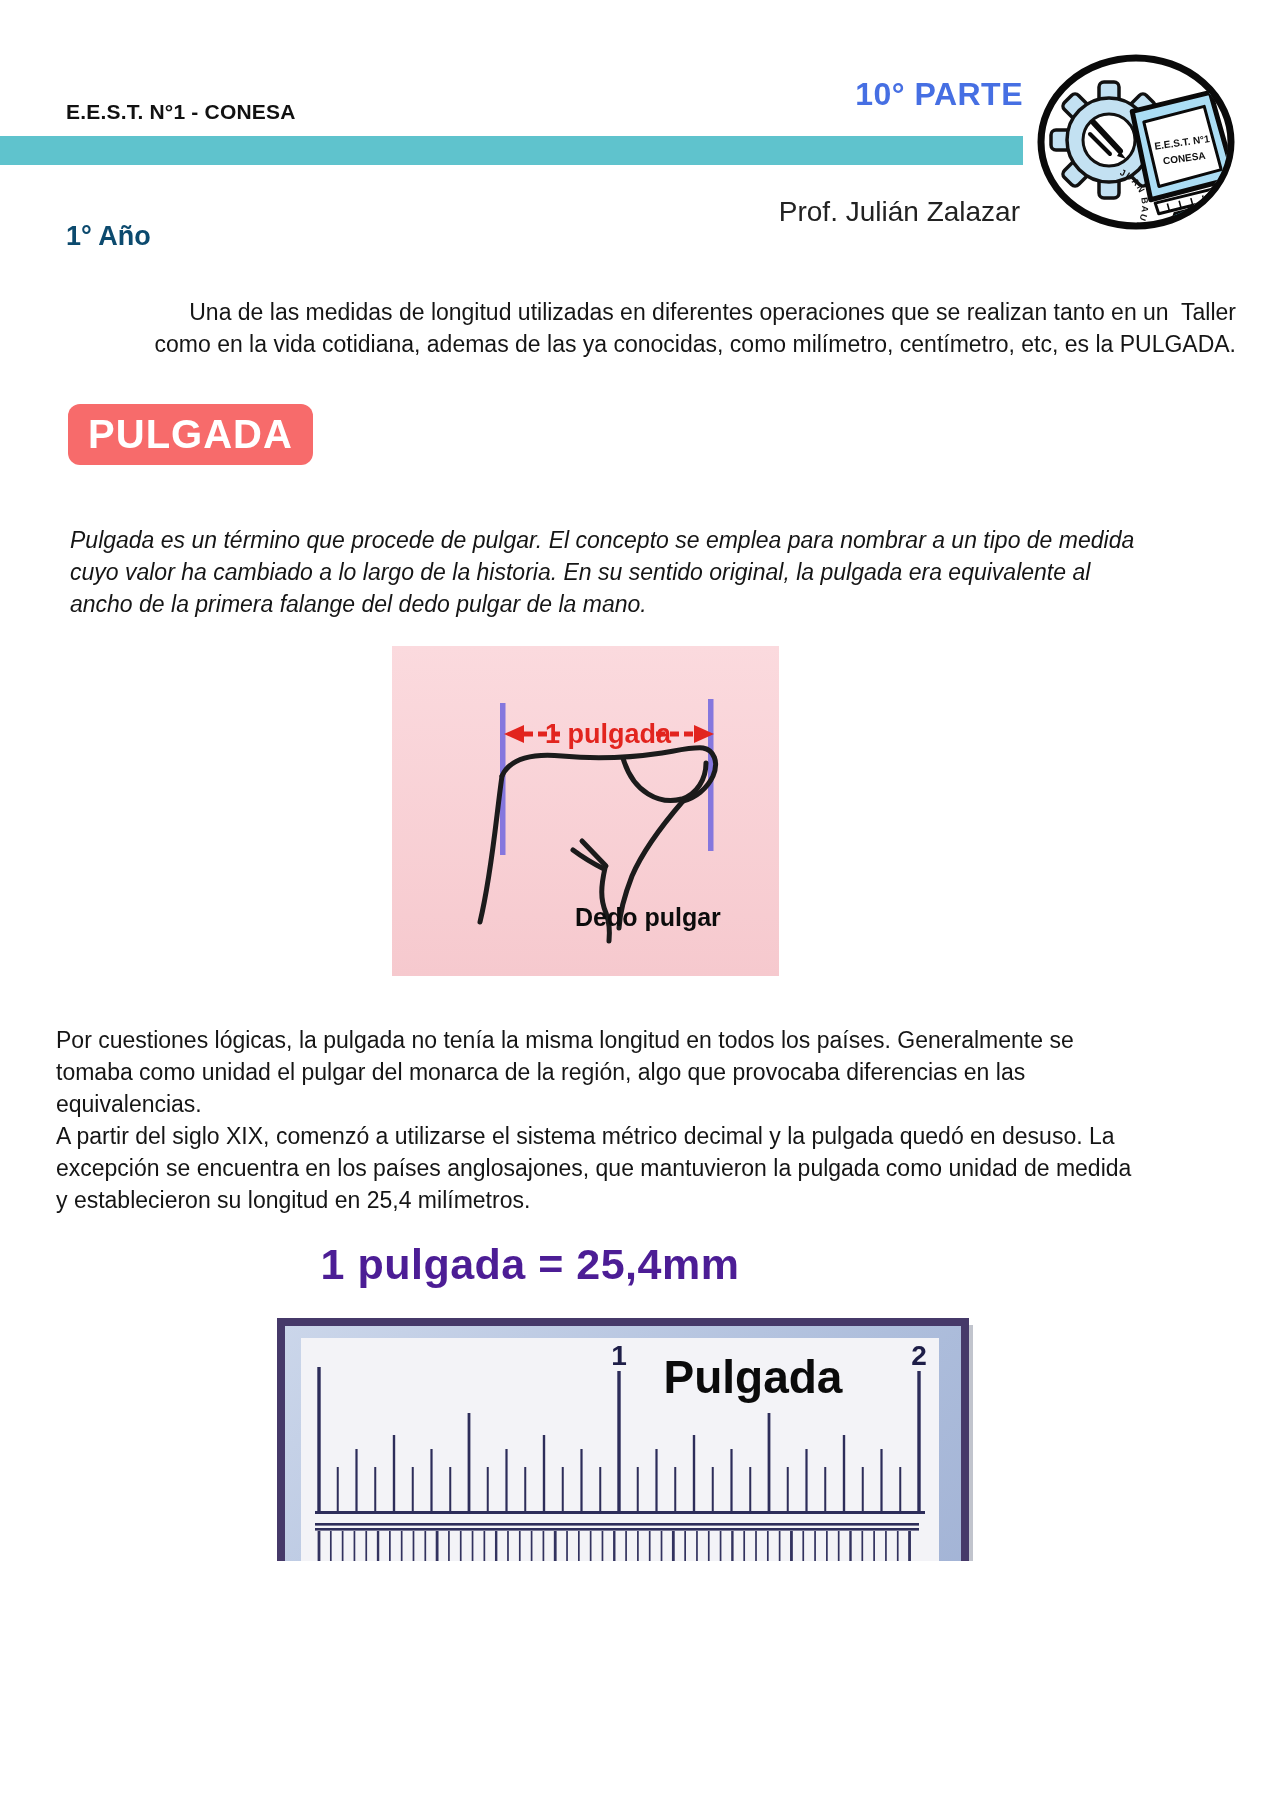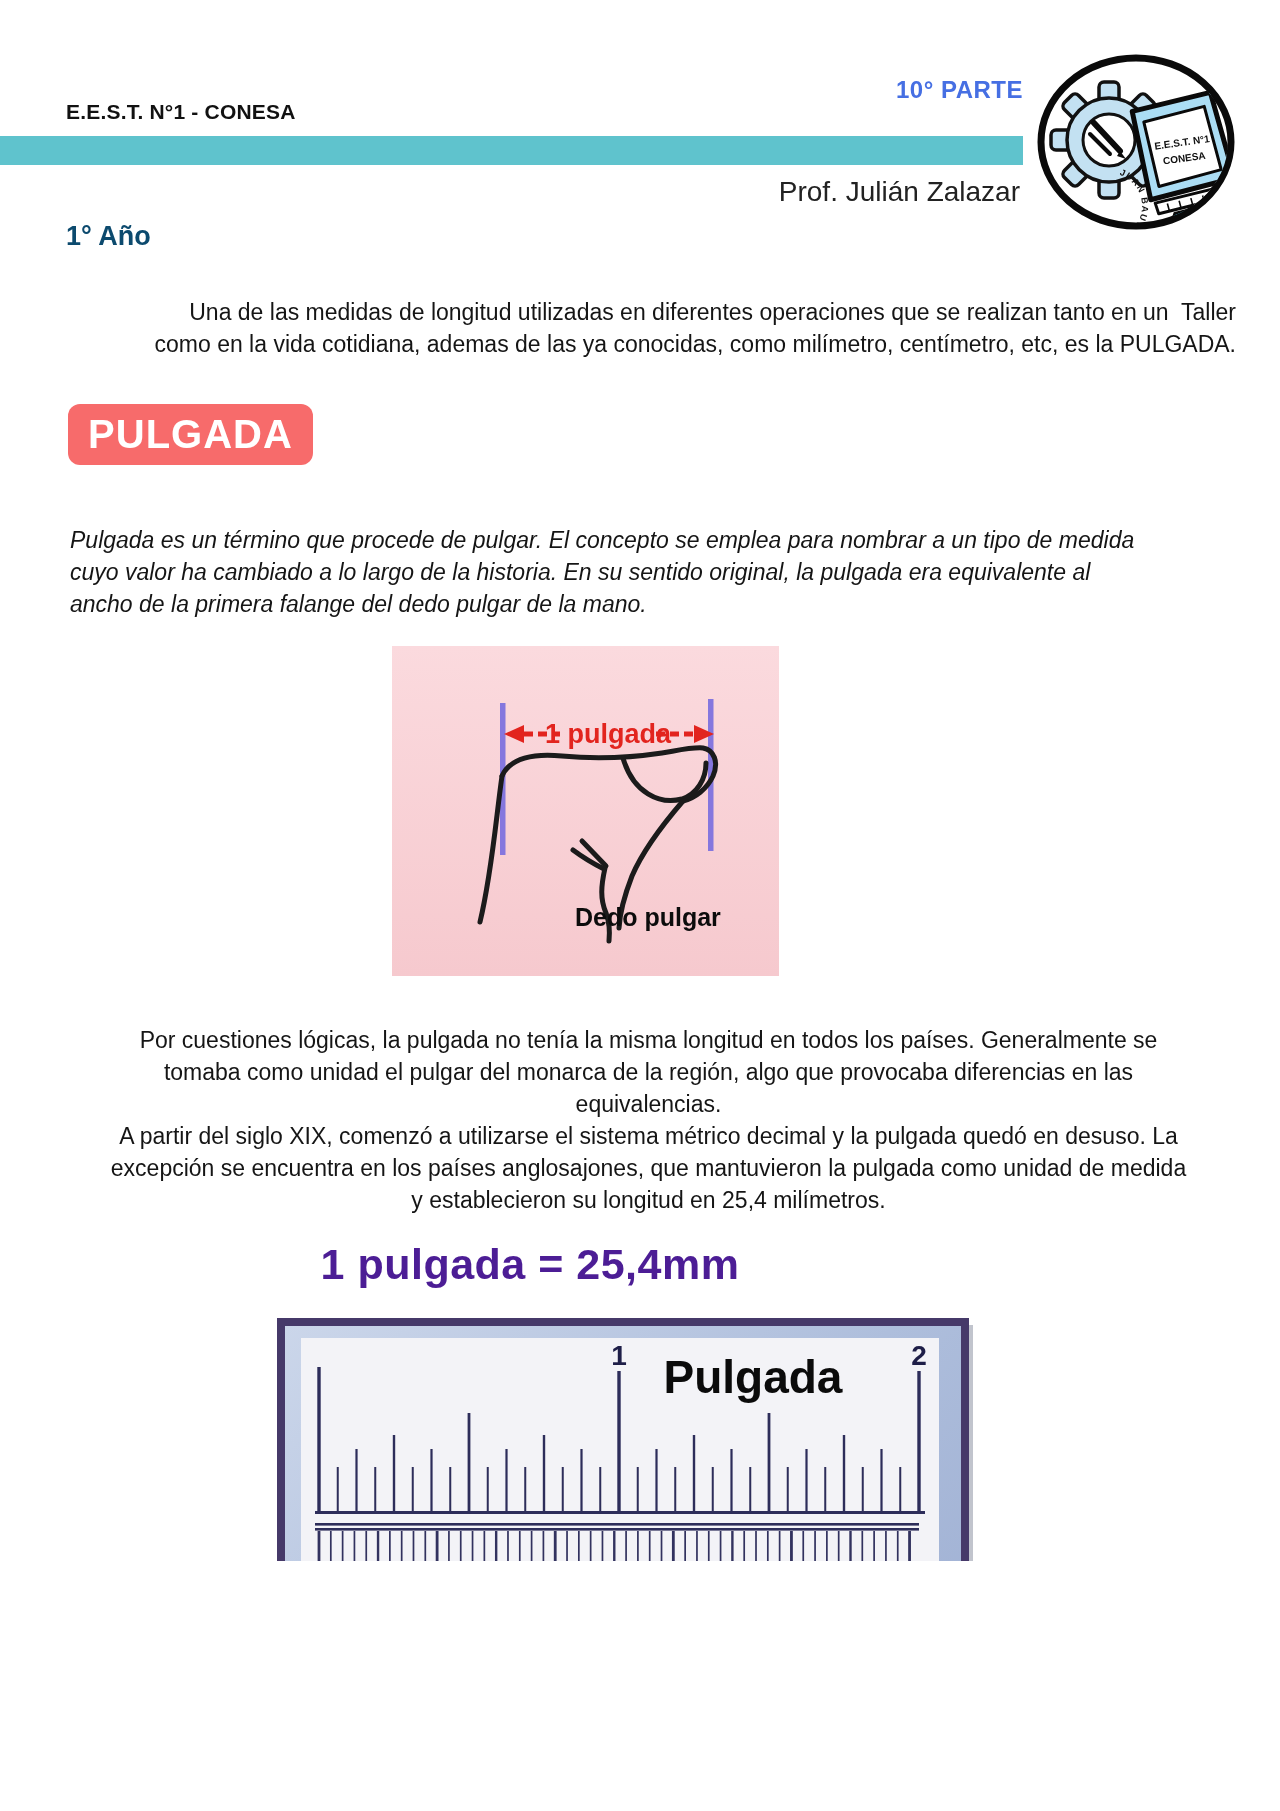--- a/index.html
+++ b/index.html
@@ -1,29 +1,29 @@
 <!DOCTYPE html>
 <html style="--teal_bar: #5FC3CD; --part_blue: #466FE3; --badge_red: #F76B6B; --arrow_red: #E2241E; --highlight_red: #C8332F; --figure_purple: #8577DE; --ruler_border_purple: #463969;"><head>
 <meta charset="utf-8">
 <style>
   html,body{margin:0;padding:0;background:#fff;}
   .page{position:relative;width:1280px;height:1561px;background:#fff;overflow:hidden;
         font-family:"Liberation Sans",sans-serif;color:#161616;}
   .abs{position:absolute;}
   .school{left:66px;top:100px;font-size:21px;font-weight:bold;letter-spacing:.2px;color:#111;}
-  .part{right:257px;top:76px;font-size:24px;font-weight:bold;color:var(--part_blue,#466FE3);letter-spacing:.5px;}
+  .part{right:257px;top:76px;font-size:32px;font-weight:bold;color:var(--part_blue,#466FE3);letter-spacing:.5px;}
   .bar{left:0;top:136px;width:1023px;height:29px;background:var(--teal_bar,#5FC3CD);}
   .subject{left:66px;top:182px;font-size:31px;font-weight:bold;color:#1c1c1c;}
   .grade{left:66px;top:221px;font-size:27px;font-weight:bold;color:#0c4a6e;}
-  .prof{right:260px;top:176px;font-size:28px;color:#222;}
+  .prof{right:260px;top:196px;font-size:28px;color:#222;}
   .logo{left:1036px;top:54px;}
   .para{white-space:pre-wrap;font-size:23px;line-height:32px;color:#151515;}
   .intro{left:56px;top:296px;width:1180px;text-align:right;}
   .defn{left:70px;top:524px;width:1180px;font-style:italic;}
-  .hist{left:56px;top:1024px;width:1185px;text-align:center;}
+  .hist{left:56px;top:1024px;width:1185px;}
   .badge{left:68px;top:404px;width:245px;height:61px;border-radius:12px;
          background:var(--badge_red,#F76B6B);color:#fff;font-size:40px;font-weight:bold;
          display:flex;align-items:center;justify-content:center;letter-spacing:1px;}
   .figure{left:392px;top:646px;width:387px;height:330px;}
   .equation{left:0;top:1240px;width:1060px;text-align:center;font-size:43px;font-weight:bold;
             letter-spacing:.5px;color:#4c1d95;}
   .ruler{left:277px;top:1318px;width:692px;height:448px;box-sizing:border-box;
          border:8px solid var(--ruler_border_purple,#463969);
          background:linear-gradient(135deg,#CBD6EA 0%,#AEBEDC 55%,#9DAED2 100%);
          box-shadow:4px 7px 0 rgba(142,148,164,.55);}

